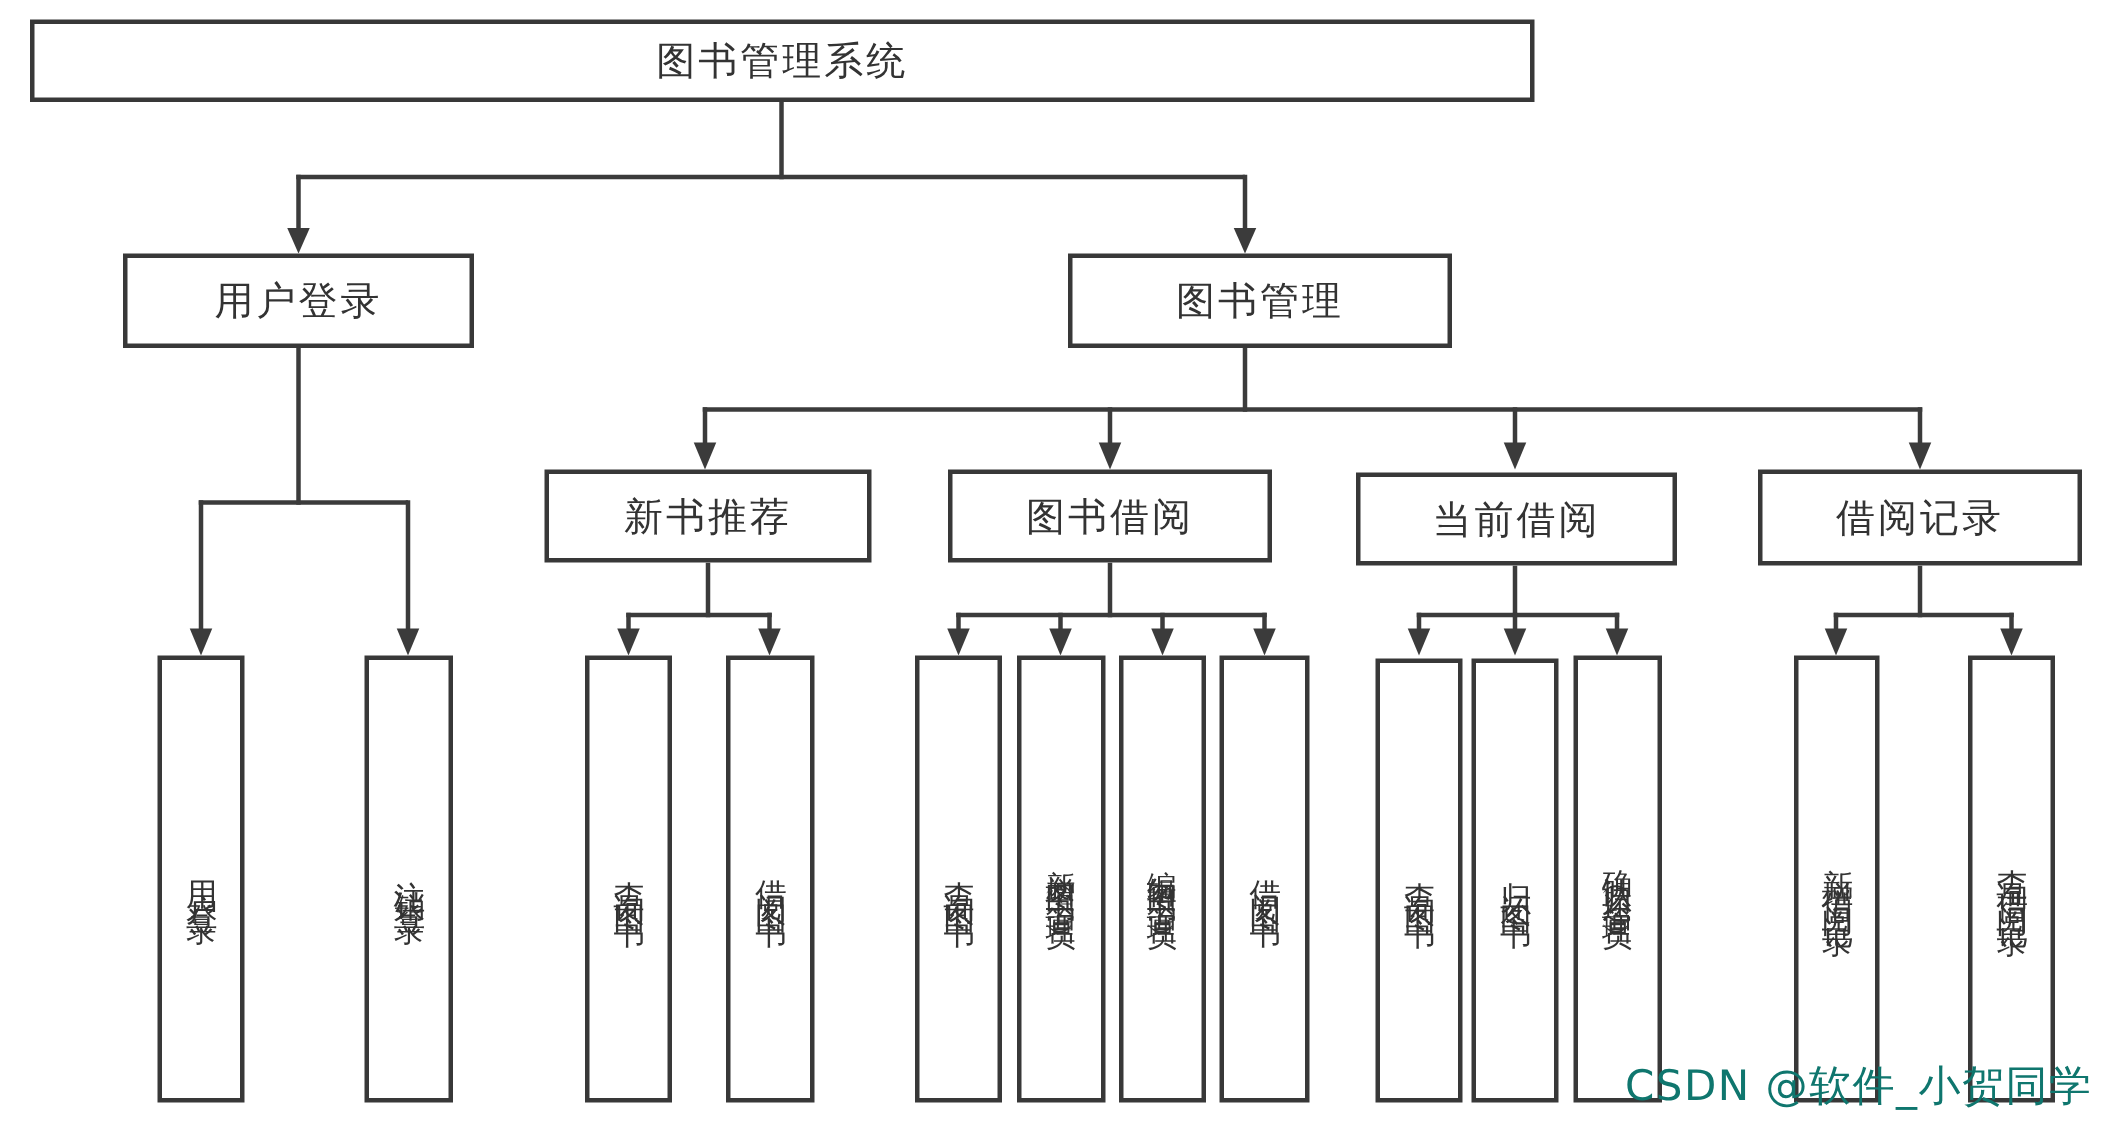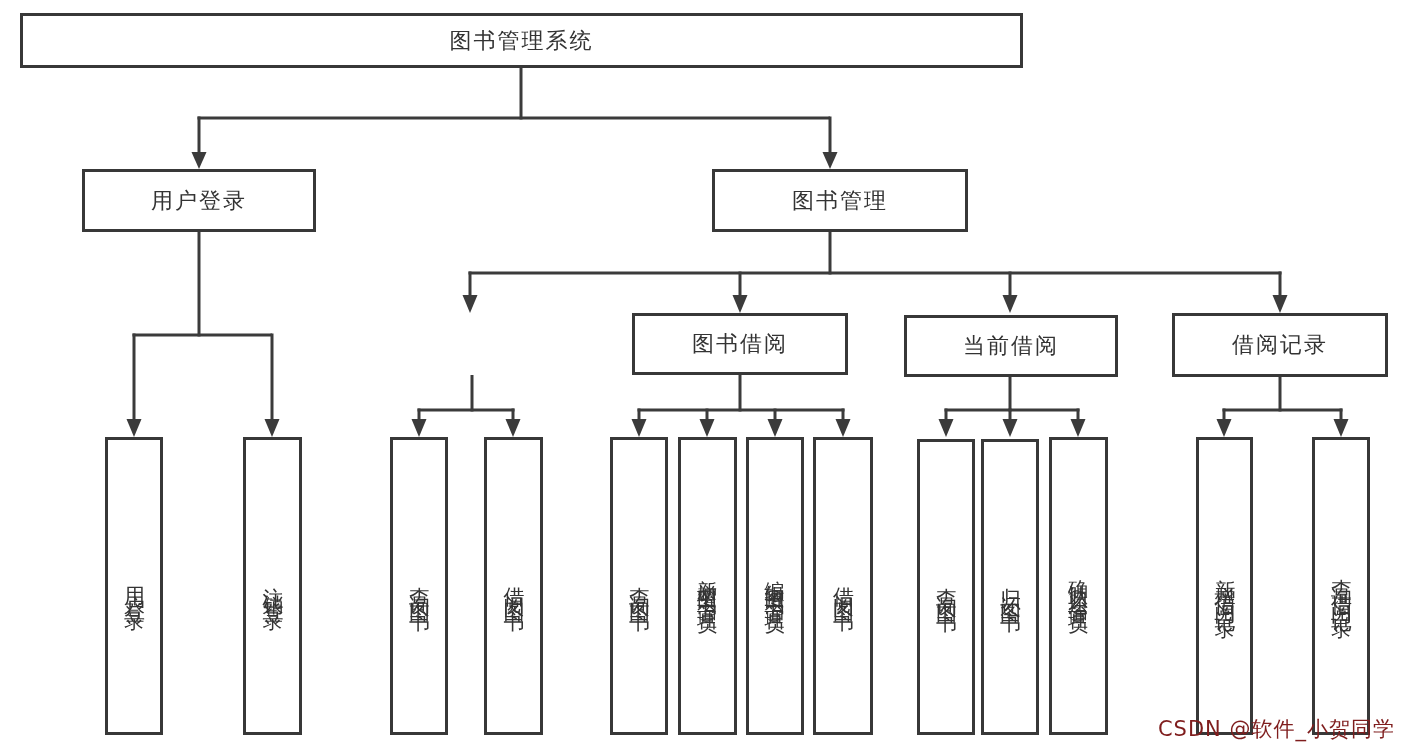--- a/index.html
+++ b/index.html
@@ -15,36 +15,36 @@
     position:absolute;
     box-sizing:border-box;
     background:#ffffff;
     border:3px solid #383838;
     color:#333333;
     display:flex;
     align-items:center;
     justify-content:center;
     z-index:2;
   }
-  .hnode{font-size:22px;letter-spacing:2px;white-space:nowrap;}
+  .hnode{font-size:26px;letter-spacing:2px;white-space:nowrap;}
   .leaf{
     font-size:21px;
     writing-mode:vertical-rl;
     text-orientation:mixed;
     letter-spacing:8px;
     line-height:1;
   }
   .leaf.long{letter-spacing:5px;font-size:20px;}
   .leaf.mid{letter-spacing:8px;}
   #watermark{
     position:absolute;
     right:10px;bottom:4px;
     z-index:3;
-    font-size:21px;
-    color:#7f1d1d;
+    font-size:28px;
+    color:#0f766e;
     letter-spacing:1px;
     white-space:nowrap;
   }
 </style>
 </head>
 <body>
 
 <div id="canvas">
 
   <svg id="wires" viewBox="0 0 1405 747" xmlns="http://www.w3.org/2000/svg">
@@ -109,20 +109,21 @@
       <line x1="1341" y1="408.5" x2="1341" y2="424"></line>
       <polygon points="1333.5,419 1348.5,419 1341,437" stroke="none"></polygon>
     </g>
   </svg>
 
   <div class="node hnode" style="left:20px;top:13px;width:1003px;height:55px">图书管理系统</div>
 
   <div class="node hnode" style="left:82px;top:169px;width:234px;height:63px">用户登录</div>
   <div class="node hnode" style="left:712px;top:169px;width:256px;height:63px">图书管理</div>
 
+  <div class="node hnode" style="left:363px;top:313px;width:218px;height:62px">新书推荐</div>
   <div class="node hnode" style="left:904px;top:315px;width:214px;height:62px">当前借阅</div>
   <div class="node hnode" style="left:632px;top:313px;width:216px;height:62px">图书借阅</div>
   <div class="node hnode" style="left:1172px;top:313px;width:216px;height:64px">借阅记录</div>
 
   <div class="node leaf" style="left:105px;top:437px;width:58px;height:298px">用户登录</div>
   <div class="node leaf" style="left:243px;top:437px;width:59px;height:298px">注销登录</div>
 
   <div class="node leaf" style="left:390px;top:437px;width:58px;height:298px">查询图书</div>
   <div class="node leaf" style="left:484px;top:437px;width:59px;height:298px">借阅图书</div>
 

